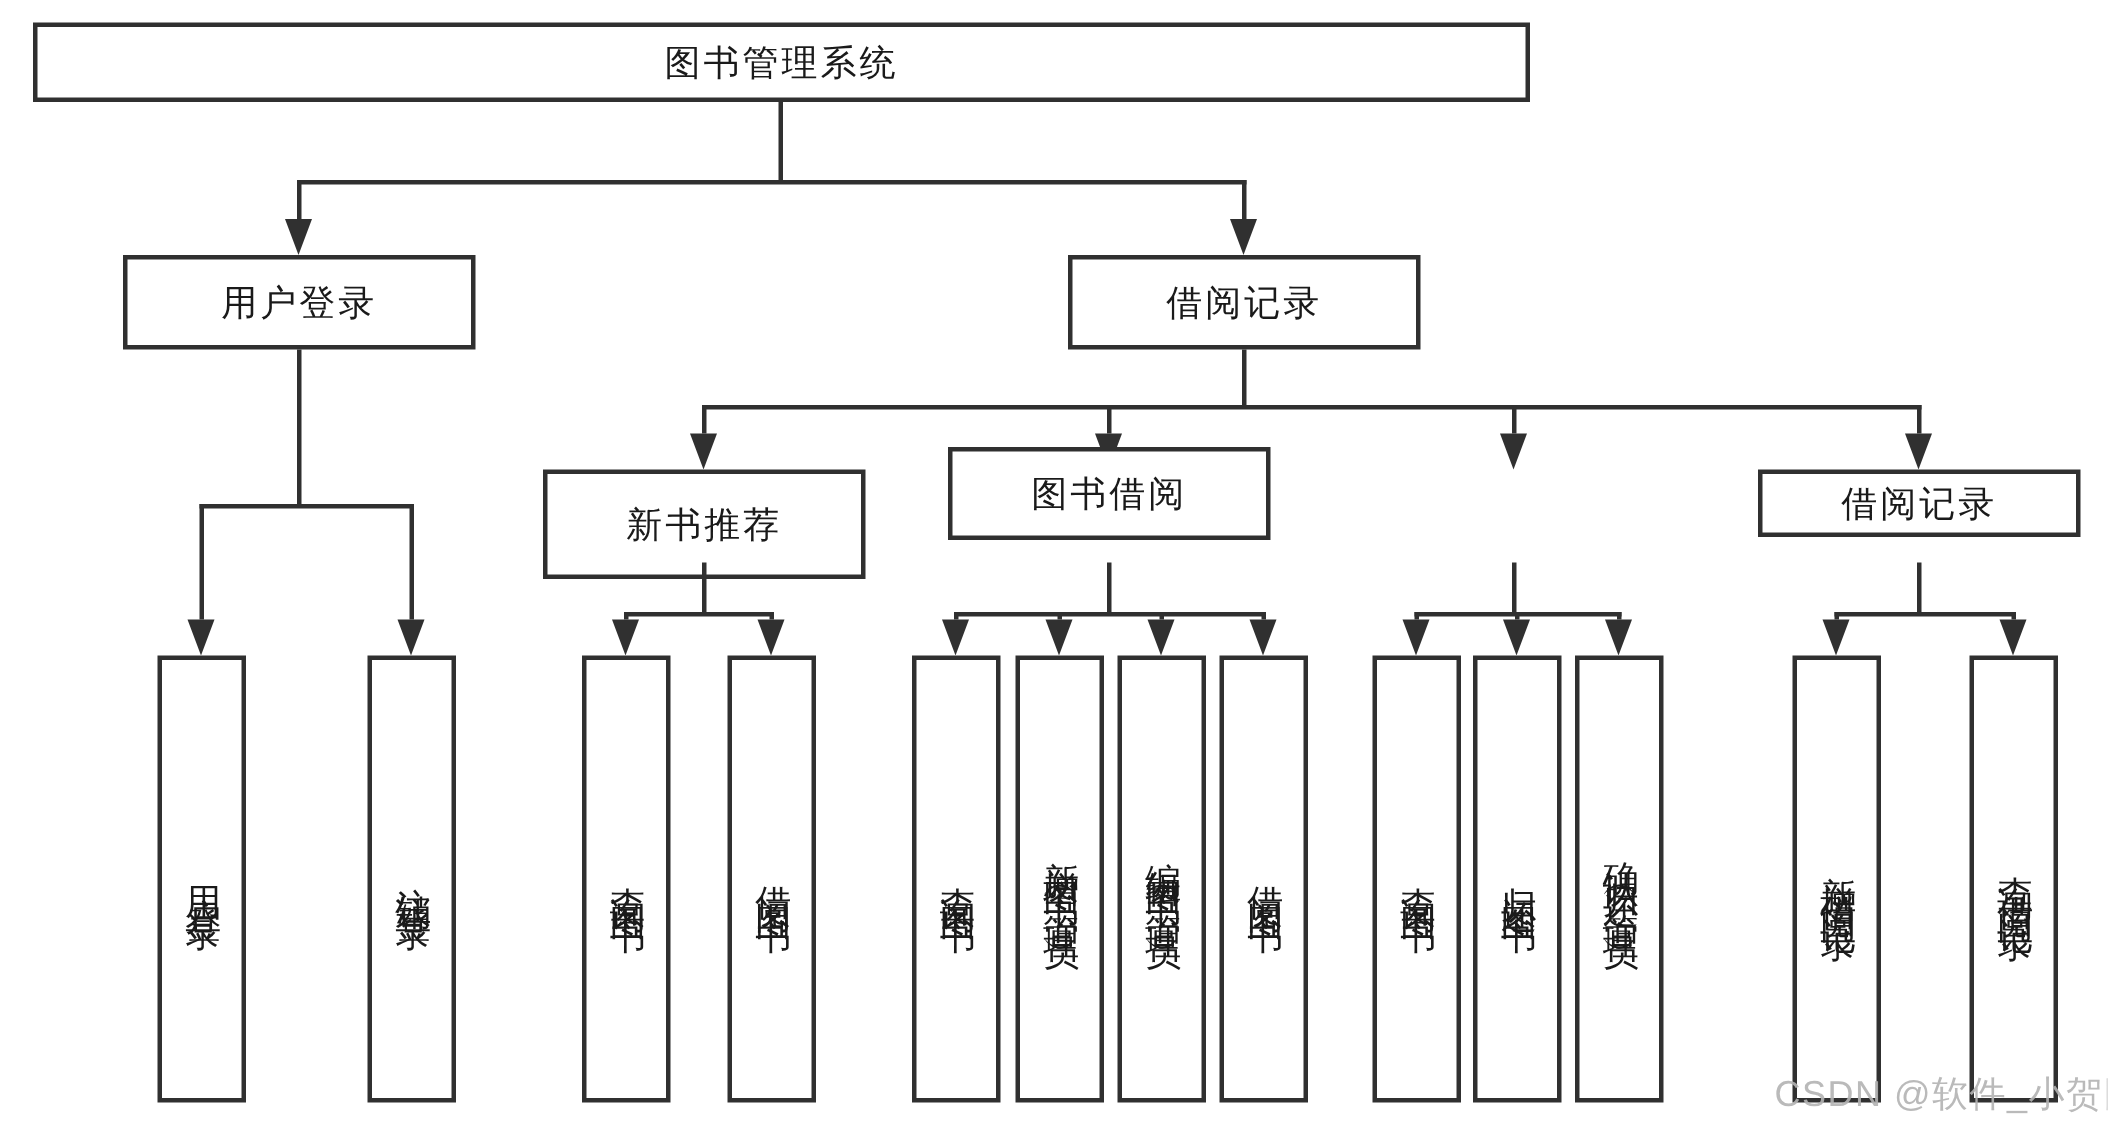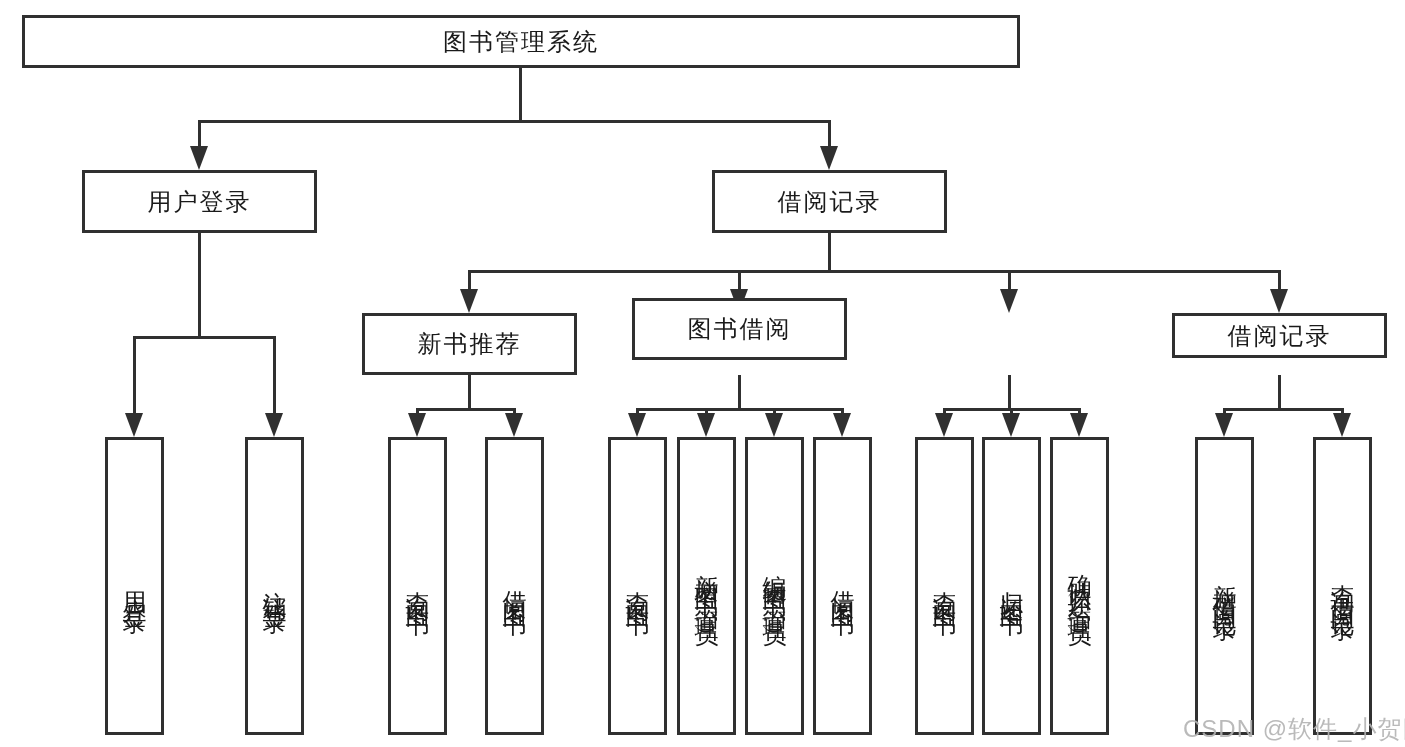--- a/index.html
+++ b/index.html
@@ -65,21 +65,21 @@
   <div class="hline" style="left:468px;top:270px;width:813px"></div>
   <div class="vline" style="left:468px;top:270px;height:19px"></div>
   <div class="arrow" style="left:460px;top:289px"></div>
   <div class="vline" style="left:738px;top:270px;height:19px"></div>
   <div class="arrow" style="left:730px;top:289px"></div>
   <div class="vline" style="left:1008px;top:270px;height:19px"></div>
   <div class="arrow" style="left:1000px;top:289px"></div>
   <div class="vline" style="left:1278px;top:270px;height:19px"></div>
   <div class="arrow" style="left:1270px;top:289px"></div>
 
-  <div class="box" style="left:362px;top:313px;width:215px;height:62px">新书推荐</div>
+  <div class="box" style="left:362px;top:313px;width:215px;height:73px">新书推荐</div>
   <div class="box" style="left:632px;top:298px;width:215px;height:62px">图书借阅</div>
   <div class="box" style="left:1172px;top:313px;width:215px;height:45px">借阅记录</div>
 
   <div class="vline" style="left:468px;top:375px;height:33px"></div>
   <div class="hline" style="left:416px;top:408px;width:100px"></div>
   <div class="vline" style="left:416px;top:408px;height:5px"></div>
   <div class="arrow" style="left:408px;top:413px"></div>
   <div class="vline" style="left:513px;top:408px;height:5px"></div>
   <div class="arrow" style="left:505px;top:413px"></div>
 

